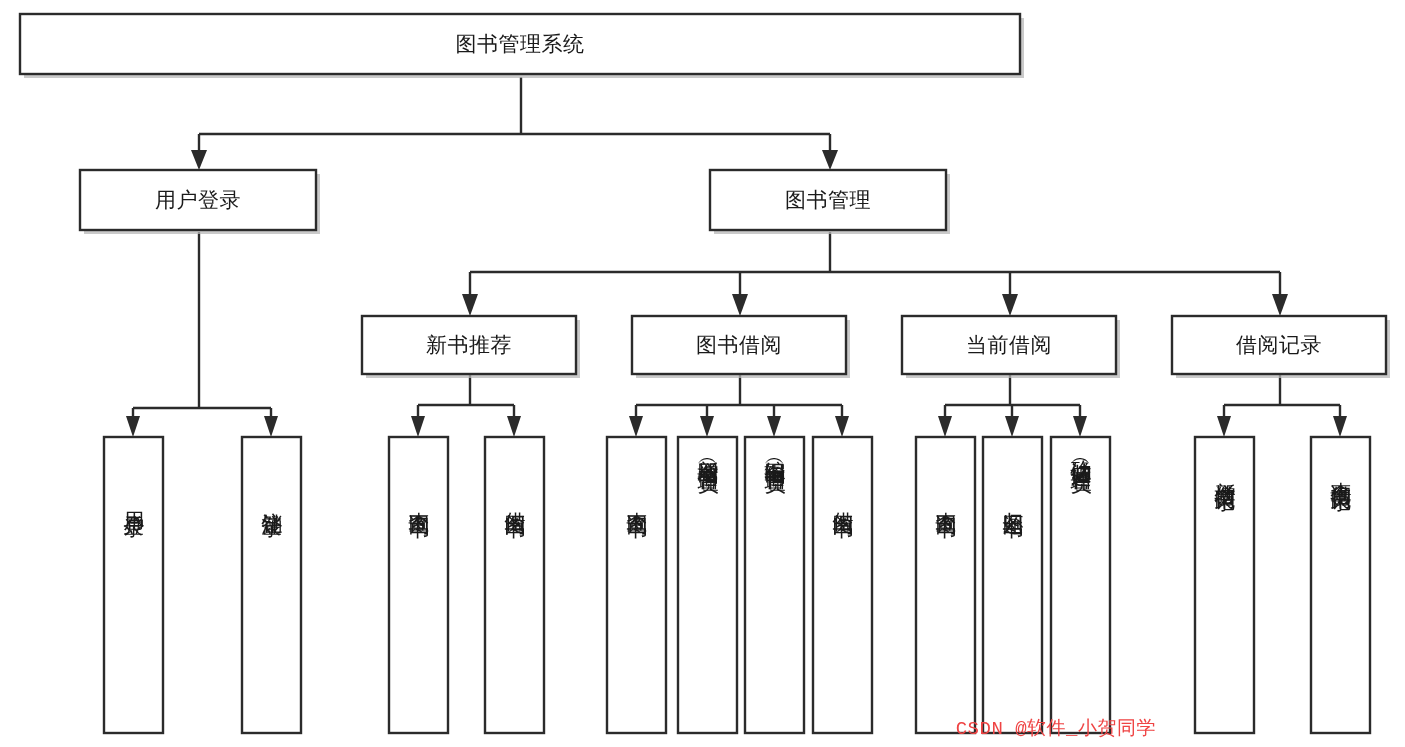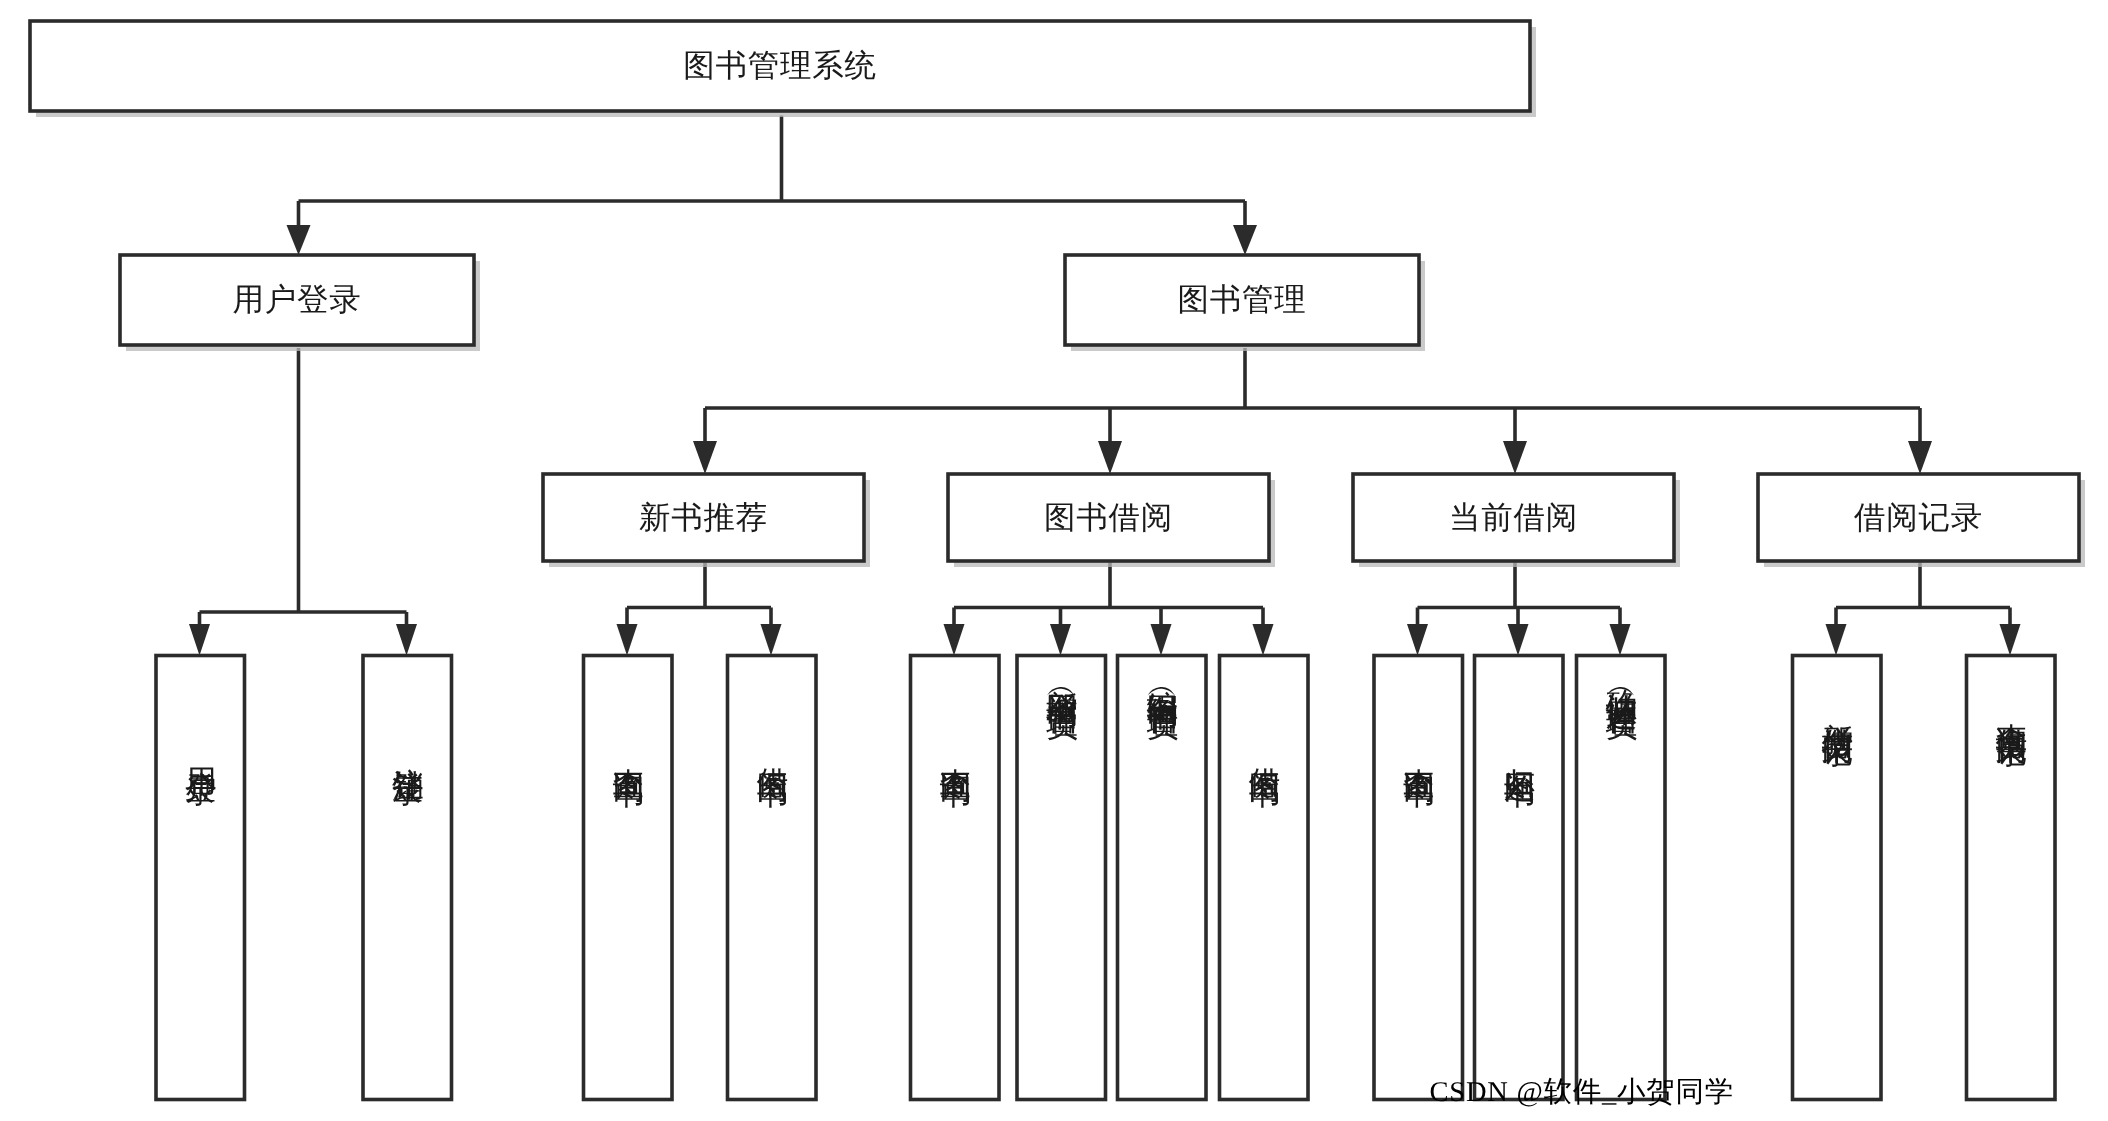--- a/index.html
+++ b/index.html
@@ -69,23 +69,23 @@
     font-size: 21px;
     line-height: 1.0;
     color: #1a1a1a;
     letter-spacing: 2px;
     text-align: center;
   }
   .watermark {
     position: absolute;
     right: 8px;
     bottom: 6px;
-    font-family: Liberation Serif, serif;
+    font-family: Liberation Mono, monospace;
     font-size: 19px;
-    color: #000000;
+    color: #ef4444;
     letter-spacing: 0.5px;
     white-space: nowrap;
     user-select: none;
   }
 </style>
 </head>
 <body>
 
 <div id="diagram-root">
 

